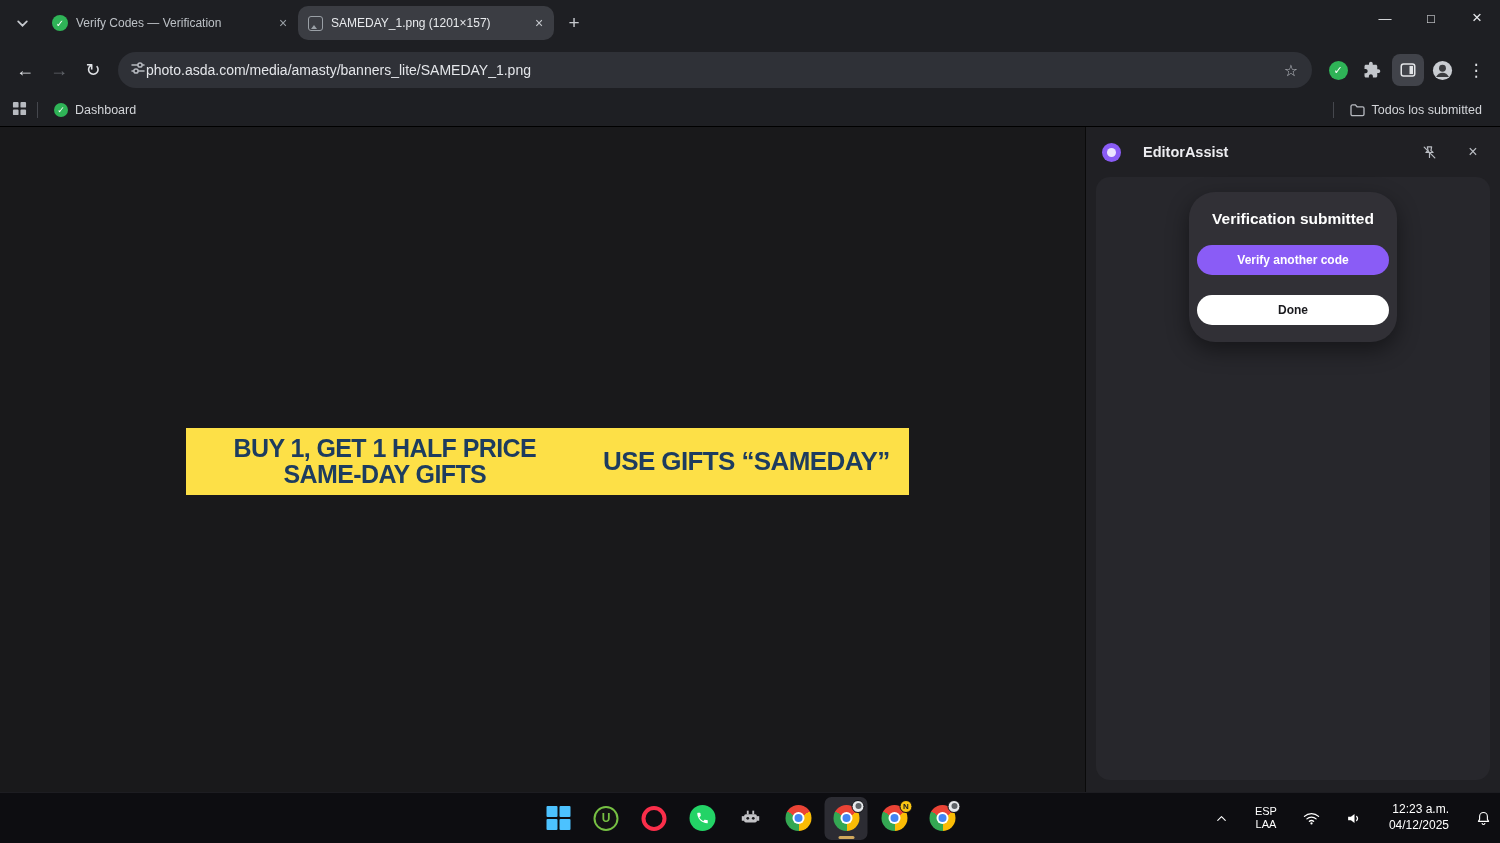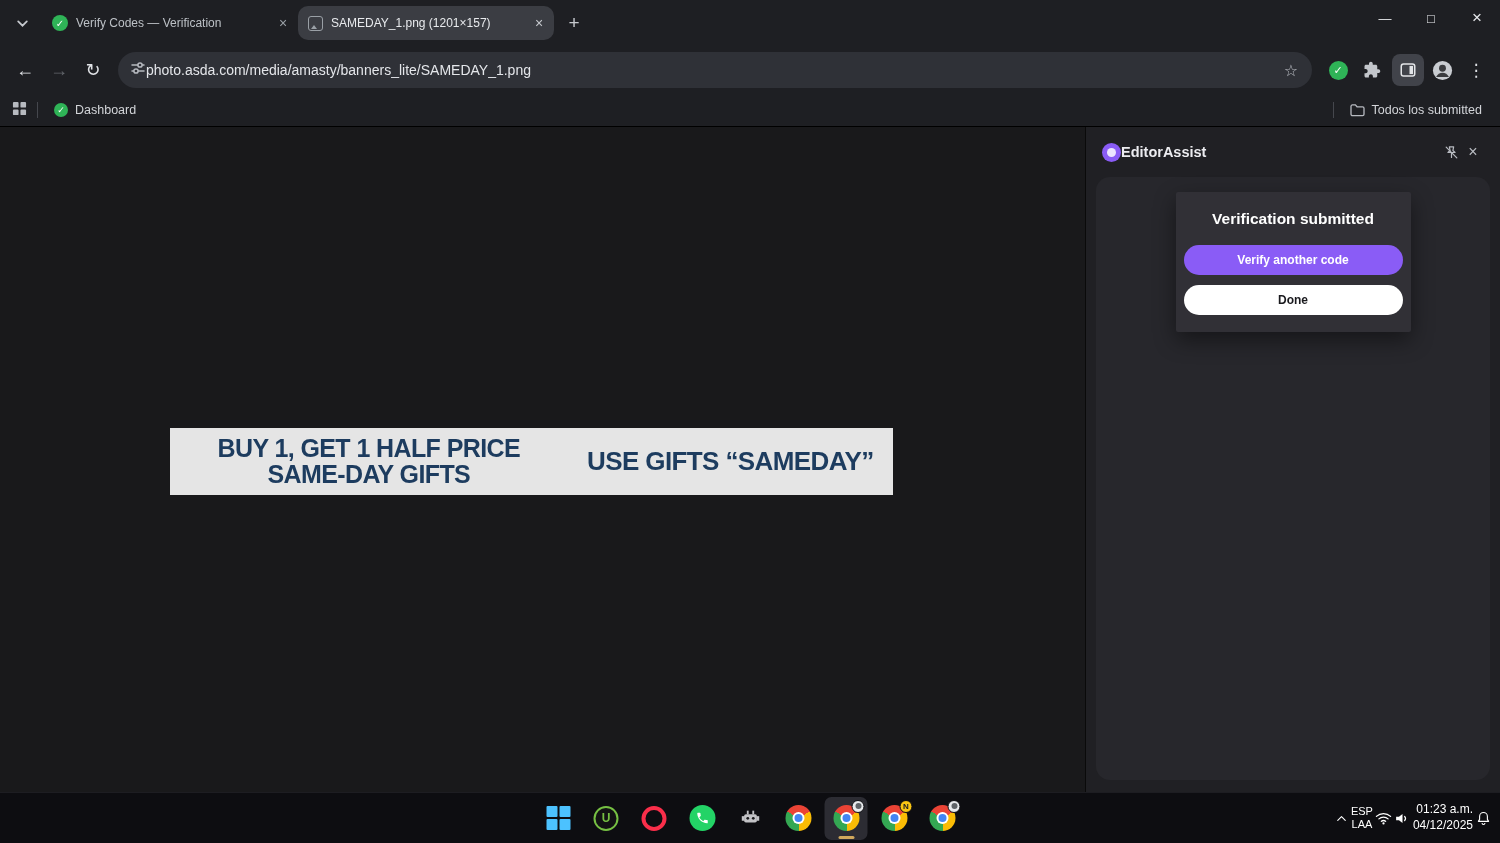--- a/index.html
+++ b/index.html
@@ -39,58 +39,58 @@
 
   
   .bookmarks { height:33px; background:#1e1f23; display:flex; align-items:center; padding:0 12px; font-size:12.5px; color:#d3d5d9; border-bottom:1px solid #000; flex:0 0 auto; }
   .bm-divider { width:1px; height:16px; background:#45474d; margin:0 10px; }
   .bm-item { display:flex; align-items:center; gap:7px; padding:3px 6px; border-radius:6px; }
   .bm-spacer { flex:1; }
 
   
   .content { flex:1; display:flex; min-height:0; }
   .main { width:1085px; background:#19191b; position:relative; flex:0 0 auto; }
-  .banner { position:absolute; left:170px; top:301px; width:723px; height:67px; background:#e5e5e5; display:flex; align-items:center; color:#1d3c5f; }
+  .banner { position:absolute; left:186px; top:301px; width:723px; height:67px; background:#fde047; display:flex; align-items:center; color:#1d3c5f; }
   .banner-left { width:55%; text-align:center; font-weight:bold; line-height:1.02; letter-spacing:-0.6px; }
   .banner-l1, .banner-l2 { font-size:25px; }
   .banner-right { width:45%; text-align:center; font-weight:bold; font-size:26px; letter-spacing:-0.6px; }
 
   
   .sidepanel { flex:1; background:#202024; border-left:1px solid #0a0a0a; display:flex; flex-direction:column; min-width:0; }
-  .sp-header { height:50px; display:flex; align-items:center; padding:0 16px; gap:0; flex:0 0 auto; }
+  .sp-header { height:50px; display:flex; align-items:center; padding:0 16px; gap:22px; flex:0 0 auto; }
   .sp-icon { width:19px; height:19px; border-radius:50%; background:#8a5cf6; position:relative; flex:0 0 auto; }
   .sp-icon::after { content:""; position:absolute; inset:5px; border-radius:50%; background:#ece5ff; }
   .sp-title { font-size:14.5px; font-weight:bold; color:#ececf0; flex:1; }
   .sp-tool { width:22px; height:22px; display:flex; align-items:center; justify-content:center; color:#b9bcc2; font-size:16px; }
   .sp-body { flex:1; margin:0 10px 12px 10px; background:#27272c; border-radius:14px; padding-top:15px; min-height:0; }
-  .sp-card { width:235px; margin:0 auto; background:#313036; border-radius:2px; padding:15px 8px 17px; box-shadow:0 8px 22px rgba(0,0,0,.45); text-align:center; }
+  .sp-card { width:208px; margin:0 auto; background:#313036; border-radius:26px; padding:15px 8px 17px; box-shadow:0 8px 22px rgba(0,0,0,.45); text-align:center; }
   .sp-card-title { color:#fff; font-size:15.5px; font-weight:bold; margin:3px 0 17px; white-space:nowrap; }
   .sp-btn { width:100%; height:30px; border:none; border-radius:15px; font-size:12px; font-weight:bold; font-family:inherit; display:flex; align-items:center; justify-content:center; cursor:pointer; }
   .sp-btn.primary { background:#8a5cf6; color:#fff; }
-  .sp-btn.secondary { background:#ffffff; color:#1a1a1e; margin-top:10px; }
+  .sp-btn.secondary { background:#ffffff; color:#1a1a1e; margin-top:20px; }
 
   
   .taskbar { height:51px; background:#0d0d11; border-top:1px solid #1d1d22; position:relative; flex:0 0 auto; }
   .tb-center { position:absolute; left:50%; top:0; height:100%; transform:translateX(-50%); display:flex; align-items:center; gap:5px; }
   .tb-slot { width:43px; height:43px; border-radius:7px; display:flex; align-items:center; justify-content:center; position:relative; }
   .tb-slot.active { background:#2c2c33; }
   .tb-slot.active::after { content:""; position:absolute; bottom:1px; left:50%; transform:translateX(-50%); width:16px; height:3px; border-radius:2px; background:#d0a85c; }
   .win-logo { display:grid; grid-template-columns:11px 11px; grid-template-rows:11px 11px; gap:2px; }
   .win-logo span { background:#4cc2ff; border-radius:1px; }
   .ut-icon { width:25px; height:25px; border-radius:50%; background:#121214; border:2px solid #76c043; color:#76c043; font-weight:bold; font-size:12px; display:flex; align-items:center; justify-content:center; }
   .opera-icon { width:25px; height:25px; border-radius:50%; border:4px solid #fa2e4a; }
   .wa-icon { width:26px; height:26px; border-radius:50%; background:#23d366; display:flex; align-items:center; justify-content:center; }
   .chrome-icon { width:26px; height:26px; border-radius:50%; position:relative;
     background:conic-gradient(from -60deg, #ea4335 0 120deg, #fbbc05 0 240deg, #34a853 0 360deg); }
   .chrome-icon::before { content:""; position:absolute; inset:7px; background:#fff; border-radius:50%; }
   .chrome-icon::after { content:""; position:absolute; inset:9px; background:#4285f4; border-radius:50%; }
   .badge { position:absolute; top:3px; right:3px; width:13px; height:13px; border-radius:50%; background:#e8eaed; border:1px solid #0d0d11; z-index:2; display:flex; align-items:center; justify-content:center; font-size:8px; font-weight:bold; color:#202124; }
   .badge .dot { width:6px; height:6px; border-radius:50%; background:#5f6368; }
   .badge.n { background:#f9c513; }
-  .tray { position:absolute; right:8px; top:0; height:100%; display:flex; align-items:center; gap:2px; color:#fff; }
+  .tray { position:absolute; right:8px; top:0; height:100%; display:flex; align-items:center; gap:26px; color:#fff; }
   .tray-lang { font-size:11px; line-height:1.2; text-align:center; }
   .tray-time { font-size:12px; line-height:1.3; text-align:right; }
   .tray-btn { display:flex; align-items:center; justify-content:center; }
 </style>
 </head>
 <body>
 
 <div class="window">
 
   <div class="tabstrip">
@@ -297,21 +297,21 @@
             <circle cx="12" cy="19" r="1.6" fill="#fff"></circle>
           </svg>
       </span>
       <span class="tray-btn">
         <svg width="17" height="17" viewBox="0 0 24 24">
             <path d="M3 9.5v5h4l5 4v-13l-5 4H3z" fill="#fff"></path>
             <path d="M15 9a4.6 4.6 0 0 1 0 6" fill="none" stroke="#fff" stroke-width="1.7" stroke-linecap="round"></path>
           </svg>
       </span>
       <span class="tray-time">
-        <div>01:23 a.m.</div>
+        <div>12:23 a.m.</div>
         <div>04/12/2025</div>
       </span>
       <span class="tray-btn">
         <svg width="17" height="17" viewBox="0 0 24 24">
             <g fill="none" stroke="#fff" stroke-width="1.6" stroke-linejoin="round">
               <path d="M12 3.5a5.5 5.5 0 0 0-5.5 5.5v4.2L4.8 16h14.4l-1.7-2.8V9A5.5 5.5 0 0 0 12 3.5z"></path>
               <path d="M10 18.5a2 2 0 0 0 4 0"></path>
             </g>
           </svg>
       </span>

